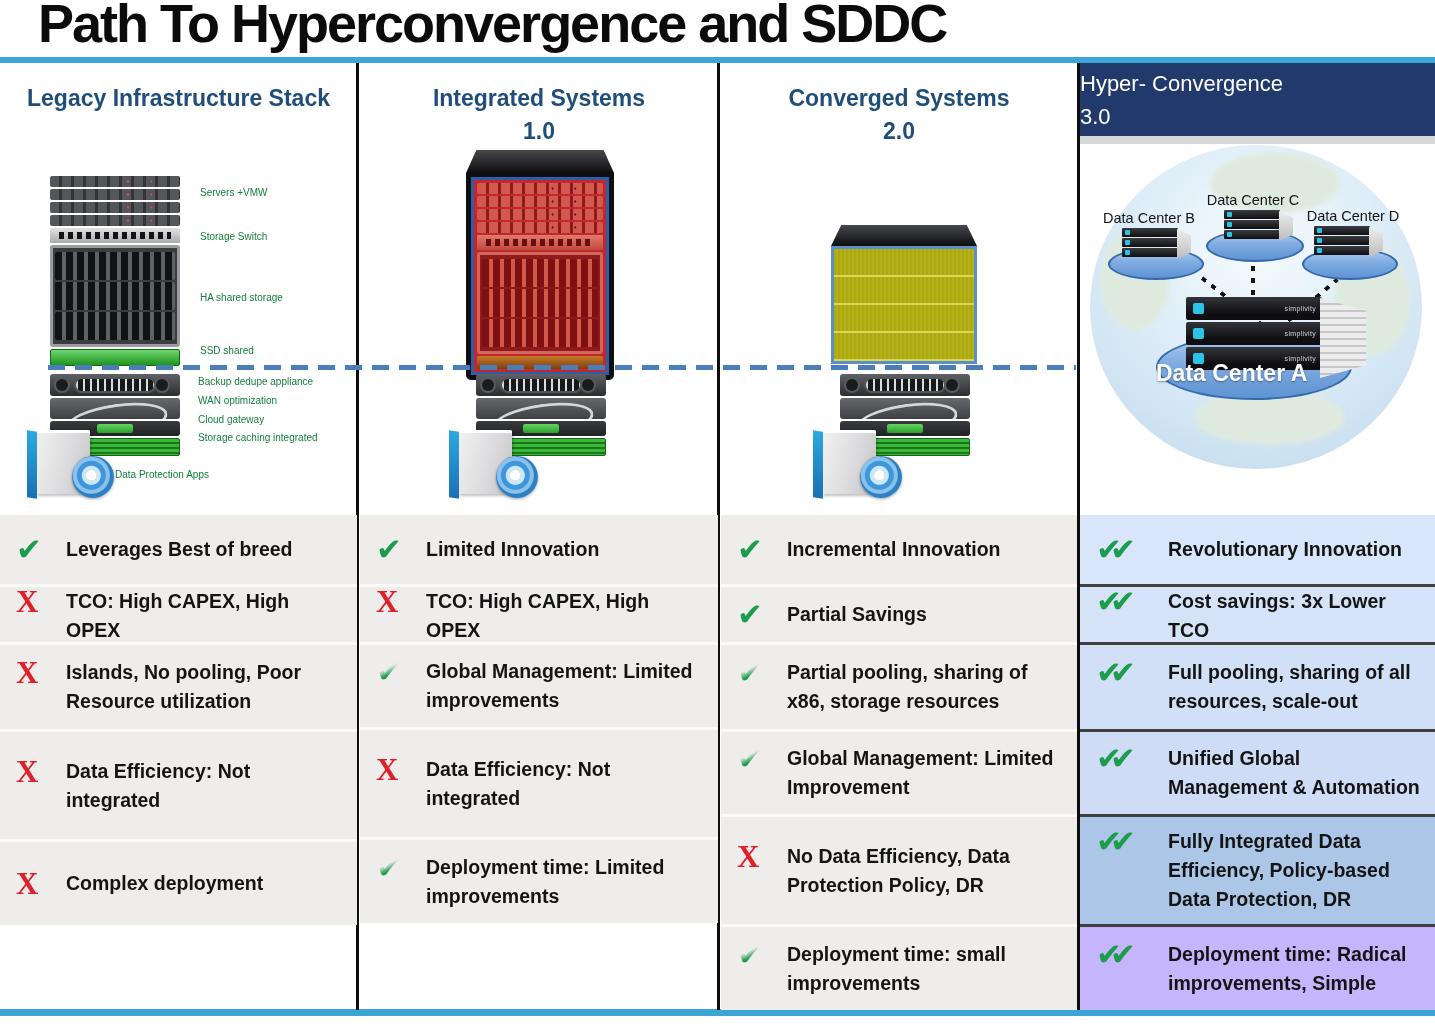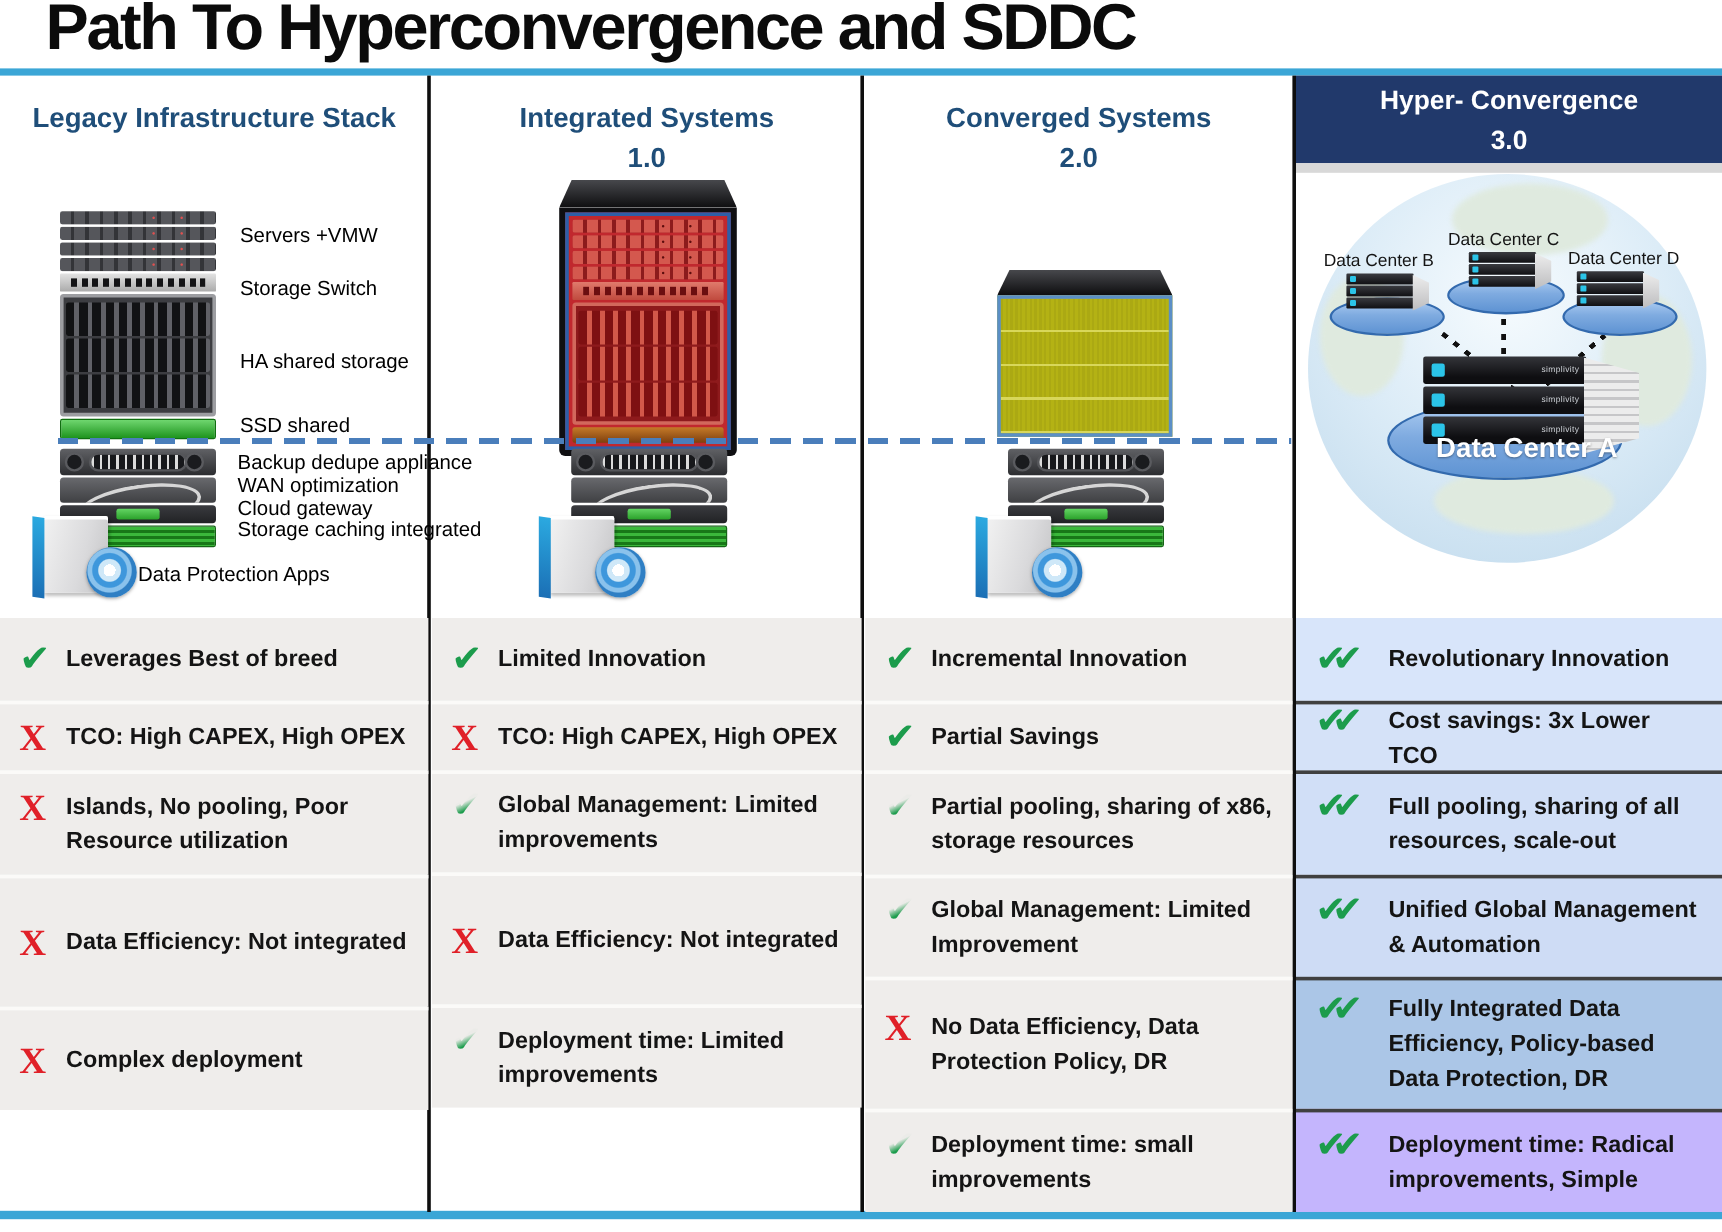--- a/index.html
+++ b/index.html
@@ -10,22 +10,22 @@
   .title{position:absolute;left:38px;top:-8px;font-size:54px;font-weight:900;
          letter-spacing:-2px;color:#0b0b0b;white-space:nowrap}
   .topline{position:absolute;left:0;top:57px;width:1435px;height:6px;background:#3BA6D6}
   .botline{position:absolute;left:0;top:1009px;width:1435px;height:7px;background:#3BA6D6}
   .vdiv{position:absolute;top:63px;height:947px;width:3px;background:#0e0e0e}
 
   
   .colhead{position:absolute;top:82px;font-size:23px;font-weight:bold;color:#1F4E79;
            text-align:center;line-height:1.45}
   .hyper-head{position:absolute;left:1080px;top:63px;width:355px;height:73px;background:#21396B;
-              color:#fff;display:flex;flex-direction:column;justify-content:center;text-align:center;
-              font-weight:bold;font-size:22px;line-height:1.5}
+              color:#fff;display:flex;flex-direction:column;justify-content:center;
+              font-weight:normal;font-size:22px;line-height:1.5}
   .hyper-strip{position:absolute;left:1080px;top:136px;width:355px;height:8px;background:#D8D8D8}
 
   
   .rack{position:absolute;left:50px;top:176px;width:130px}
   .srv{height:11px;margin-bottom:2px;border-radius:2px;background:
        radial-gradient(circle 2px at 78% 50%, #E25050 30%, transparent 70%),
        radial-gradient(circle 2px at 60% 50%, #E25050 30%, transparent 70%),
        repeating-linear-gradient(90deg,#55565B 0 9px,#333438 9px 12px),
        linear-gradient(#45464A,#232428)}
   .sw{height:15px;margin-bottom:2px;background:linear-gradient(#E2E2E2,#ABABAB);
@@ -57,21 +57,21 @@
 
   .swbox{position:absolute;width:54px;height:64px;border-radius:2px;
       background:linear-gradient(105deg,#F2F2F2 0%,#DADADC 60%,#C3C3C5 100%);
       box-shadow:inset 0 3px 0 #fff,1px 2px 3px rgba(0,0,0,.25)}
   .swbox::before{content:"";position:absolute;left:-9px;top:1px;bottom:-4px;width:10px;
       background:linear-gradient(#2BA9E0,#1B6FB5);transform:skewY(8deg)}
   .cd{position:absolute;width:42px;height:42px;border-radius:50%;
       background:radial-gradient(circle at 46% 46%, #FFFFFF 0 5px, #CFE8F8 5px 9px,
                  #3E97DC 10px 14px, #8AC2EC 15px 18px, #2F7FC4 19px);
       box-shadow:0 1px 3px rgba(0,0,0,.35)}
-  .slabel{position:absolute;font-size:17px;color:#000000;white-space:nowrap}
+  .slabel{position:absolute;font-size:10px;color:#15803d;white-space:nowrap}
 
   
   .dashline{position:absolute;left:48px;top:365px;width:1028px;height:5px;
       background:repeating-linear-gradient(90deg,#4A7EBB 0 17px,transparent 17px 27px)}
 
   
   .cab{position:absolute}
   .cab-top{height:23px;background:linear-gradient(#47484C,#0E0E10);
            clip-path:polygon(7% 0,93% 0,100% 100%,0 100%)}
   .cab-body{background:#0F0F12;padding:4px 5px 5px;border-radius:0 0 5px 5px}
@@ -107,41 +107,41 @@
   .dclabel{position:absolute;font-size:14.5px;color:#141414;text-align:center;white-space:nowrap}
   .big{position:absolute;left:1186px;top:297px;width:136px}
   .bb{width:136px;height:23px;margin-bottom:2px;border-radius:2px;position:relative;
       background:linear-gradient(#34353A 0%,#0E0E11 75%)}
   .bb::before{content:"";position:absolute;left:7px;top:6px;width:11px;height:11px;
       background:#2BC4E8;border-radius:2px}
   .brand{position:absolute;right:6px;top:8px;font-size:7px;color:#CFD3D8;letter-spacing:.3px}
   .bigside{position:absolute;right:-44px;top:1px;width:46px;height:80px;
       background:repeating-linear-gradient(180deg,#ECECEC 0 5px,#C6C6C8 5px 7px);
       clip-path:polygon(0 0,100% 16%,100% 84%,0 100%)}
-  .disc-a-label{position:absolute;left:1156px;top:360px;width:192px;text-align:right;
+  .disc-a-label{position:absolute;left:1156px;top:360px;width:192px;text-align:left;
       font-size:23px;font-weight:bold;color:#fff;text-shadow:0 1px 2px rgba(0,0,0,.4)}
   .dots{position:absolute;height:4px;transform-origin:left center;
       background:repeating-linear-gradient(90deg,#101010 0 5px,transparent 5px 12px)}
   .dots.vert{width:4px;height:56px;
       background:repeating-linear-gradient(180deg,#101010 0 5px,transparent 5px 12px)}
 
   
   .rows{position:absolute;top:515px}
   .rows1{left:0;width:357px}
   .rows2{left:360px;width:358px}
   .rows3{left:721px;width:356px}
   .rows4{left:1080px;width:355px}
   .row{display:flex;box-sizing:border-box;padding:0 10px 0 16px}
   .rows-gray .row{background:#EFEDEB}
   .rows-gray .row + .row{border-top:3px solid #FBFAF8}
   .rows4 .row + .row{border-top:3px solid #404040}
   .hb1{background:#D8E5FA}.hb2{background:#D5E2F8}.hb3{background:#D1DFF7}
   .hb4{background:#CEDCF5}.hb5{background:#ABC6E7}.hb6{background:#c4b5fd}
   .rh1{height:69px}.rh2{height:58px}.rh3{height:87px}.rh4{height:85px}.rh5{height:110px}.rh6{height:86px}
-  .row-inner{display:flex;gap:9px;margin:auto 0;align-items:flex-start}
+  .row-inner{display:flex;gap:20px;margin:auto 0;align-items:flex-start}
   .ico{flex:0 0 30px;display:flex;justify-content:flex-start}
   .ico.w2{flex:0 0 52px}
   .rtext{font-size:19.5px;font-weight:bold;color:#141414;line-height:1.48;padding-right:4px}
   .chk{display:inline-block;font-family:"DejaVu Sans",sans-serif;font-size:31px;line-height:29px;
        font-weight:bold;color:#1C9C4C}
   .chk::before{content:"\2714"}
   .chk.partial::before{background:linear-gradient(155deg,#EBEBE8 42%,#1C9C4C 58%);
        -webkit-background-clip:text;background-clip:text;color:transparent}
   .dblwrap .chk + .chk{margin-left:-12px}
   .xm{font-family:"Liberation Serif",serif;font-size:31px;line-height:29px;font-weight:900;color:#E02028}

